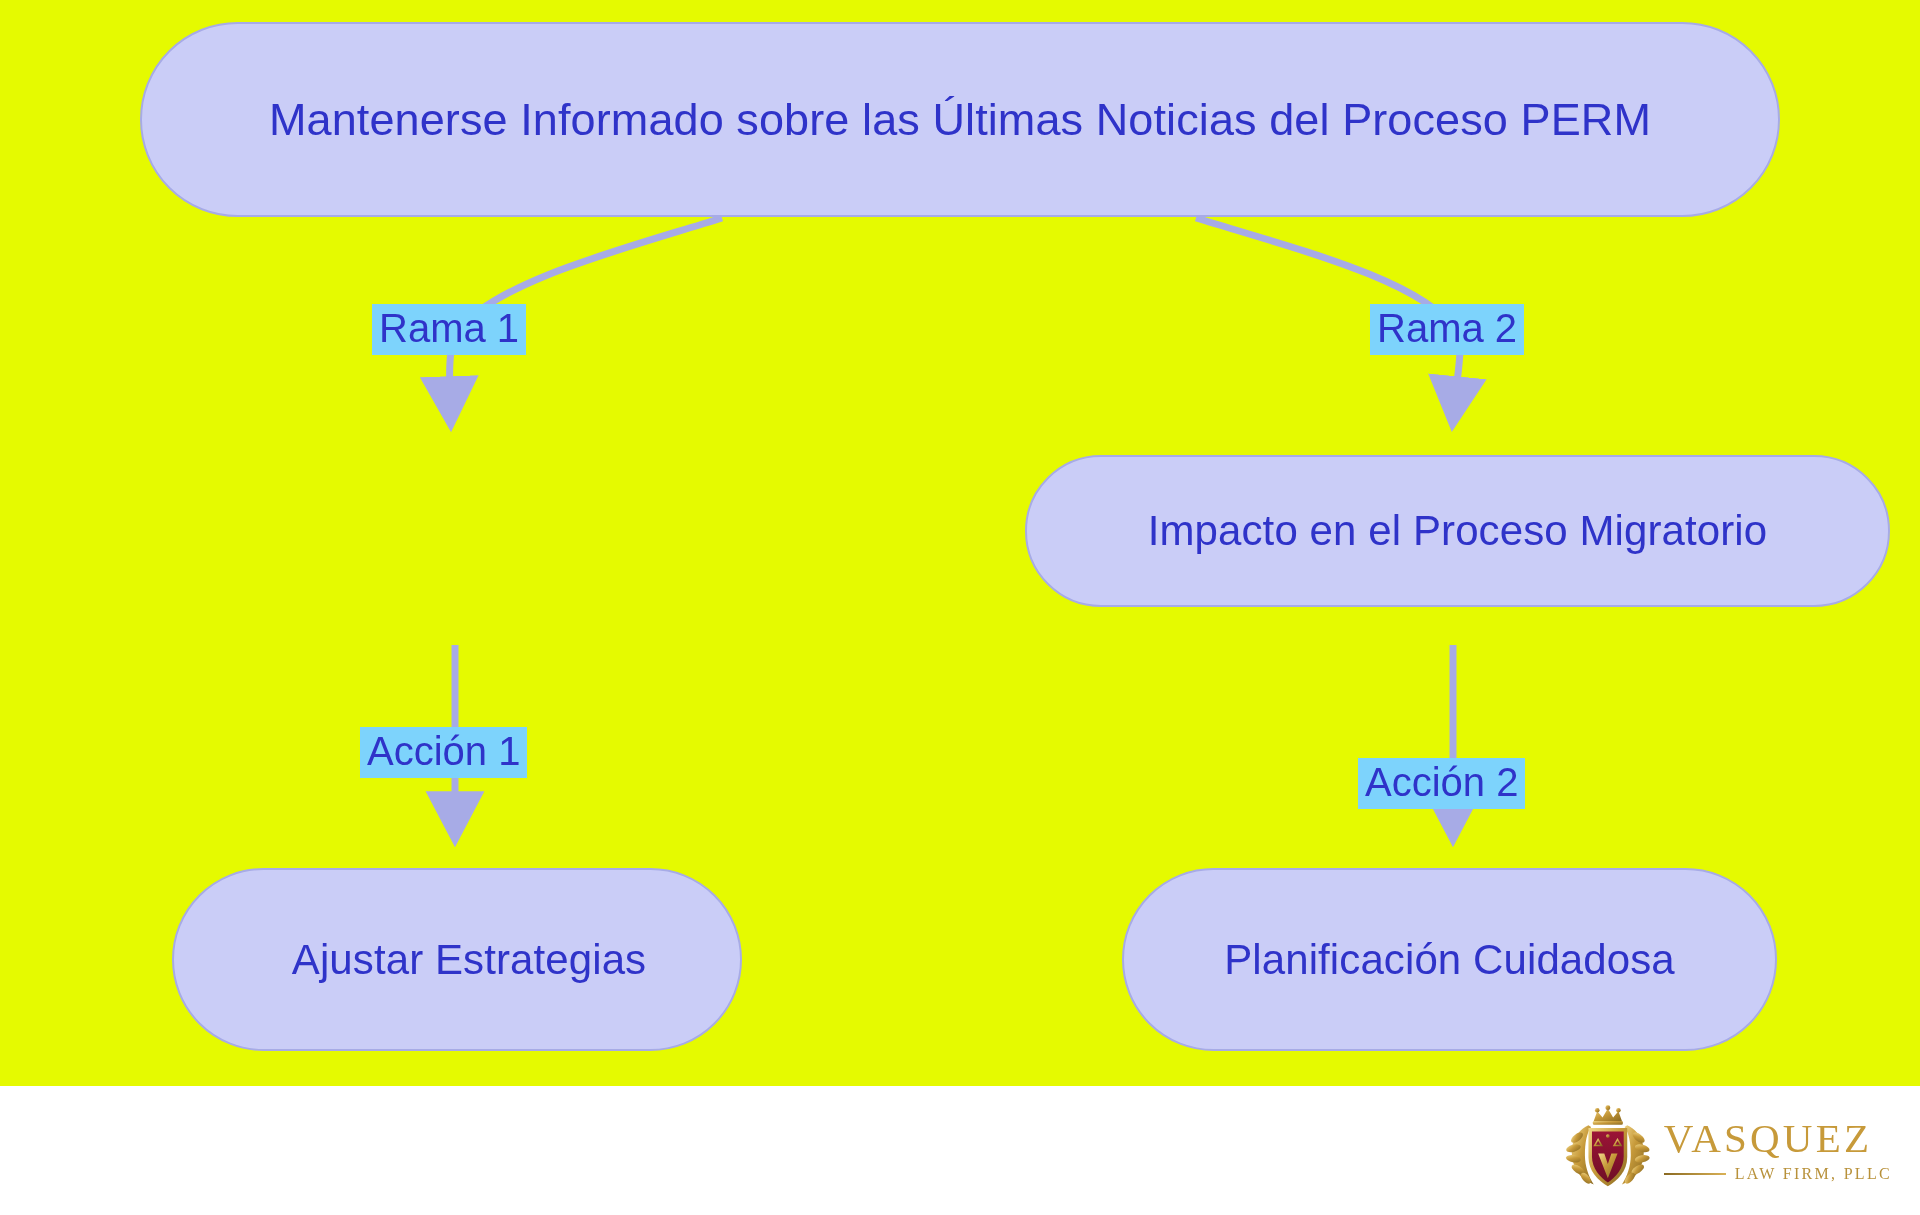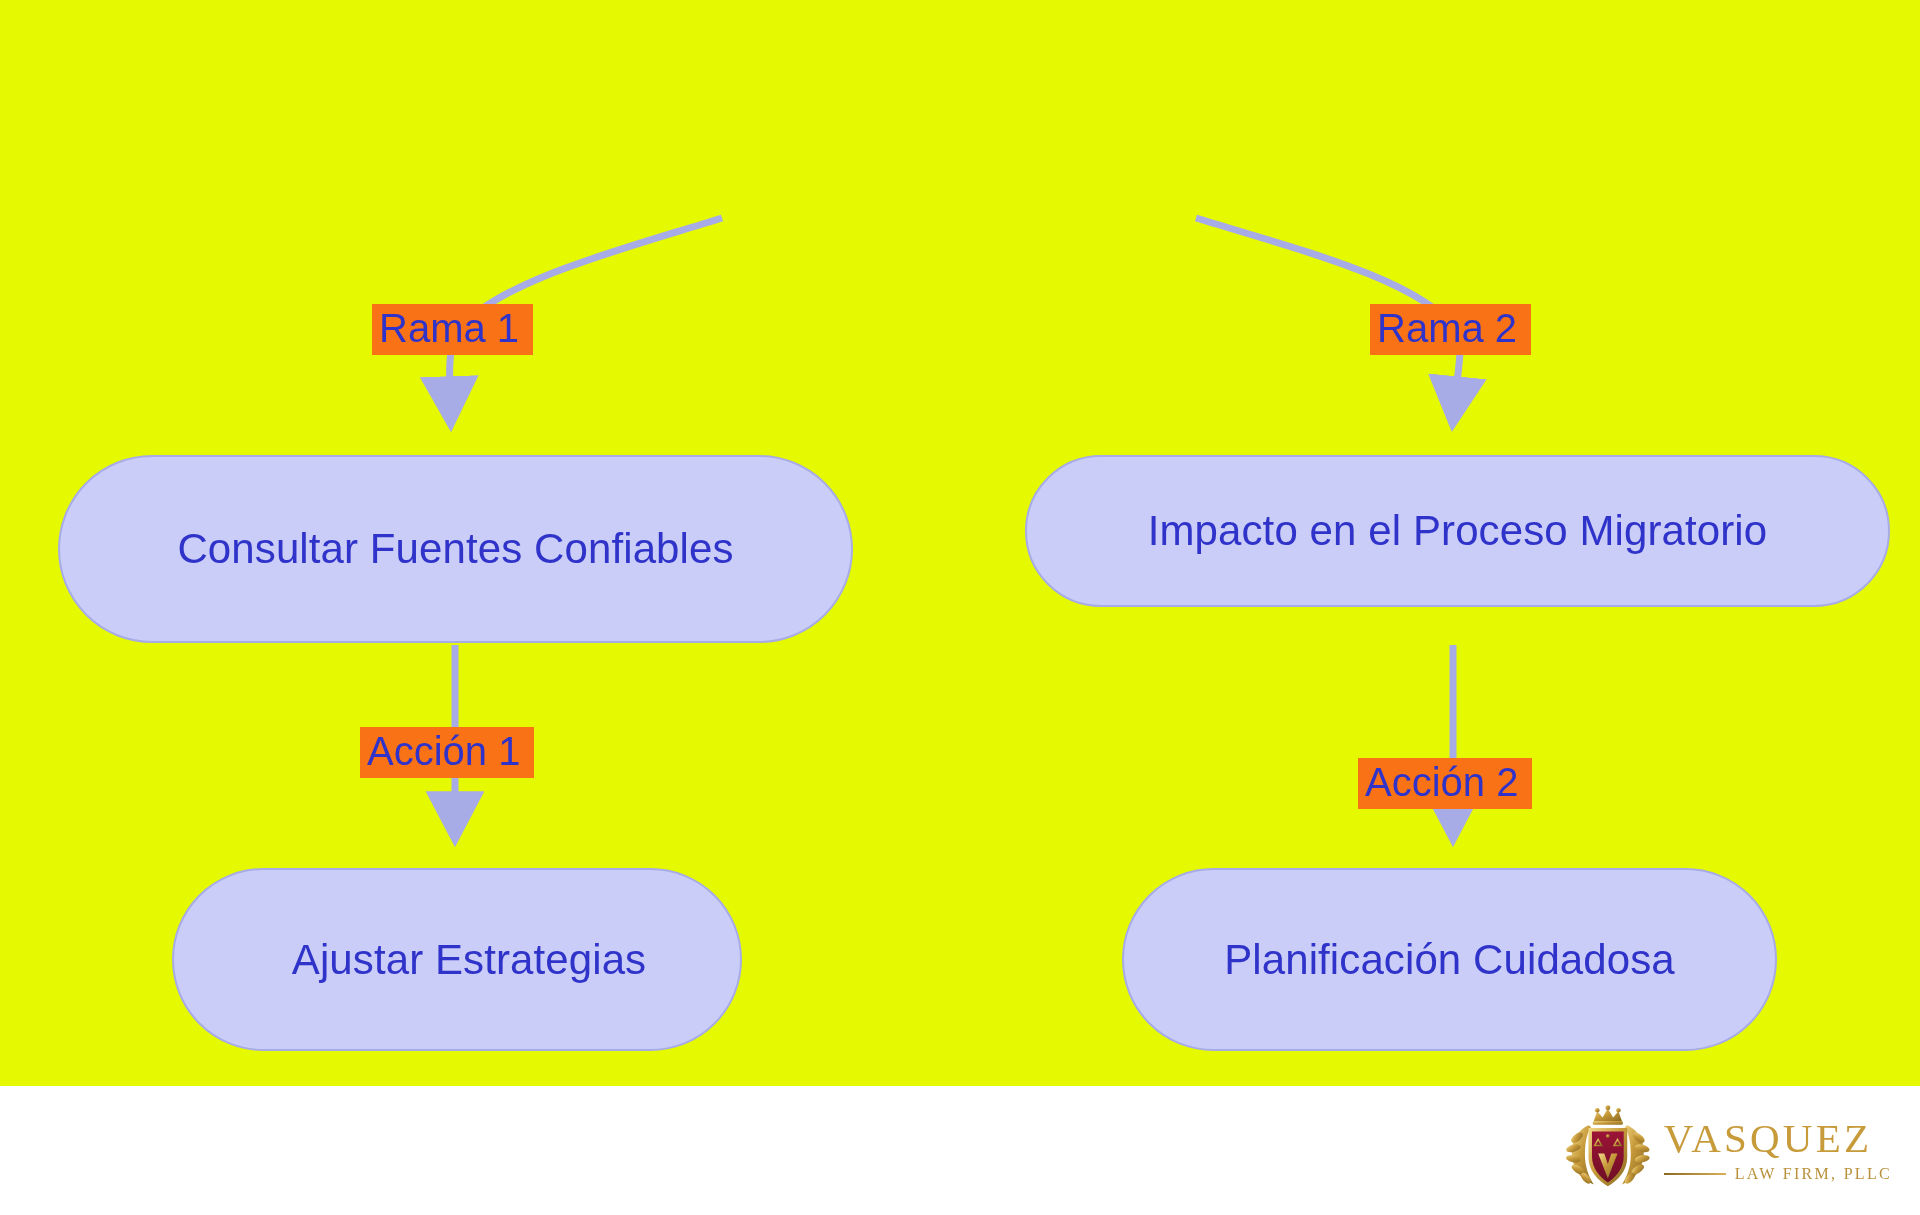--- a/index.html
+++ b/index.html
@@ -65,25 +65,25 @@
 
   #node-ajustar   { left: 172px; top: 868px; width: 570px;  height: 183px; }
   #node-ajustar .node-label { font-size: 42px; margin-left: 24px; }
 
   #node-planif    { left: 1122px; top: 868px; width: 655px; height: 183px; }
   #node-planif .node-label { font-size: 42px; }
 
   
   .edge-label {
     position: absolute;
-    background: #f97316;
+    background: #7dd3fc;
     color: #2f33c9;
     font-size: 40px;
     line-height: 1.12;
-    padding: 2px 14px 4px 7px;
+    padding: 2px 7px 4px 7px;
     white-space: nowrap;
   }
   #label-rama1  { left: 372px;  top: 304px; }
   #label-rama2  { left: 1370px; top: 304px; }
   #label-accion1{ left: 360px;  top: 727px; }
   #label-accion2{ left: 1358px; top: 758px; }
 
   
   #footer {
     position: absolute;
@@ -156,24 +156,24 @@
 
       <path d="M 722 218 C 620 250, 500 280, 458 330 C 449 341, 449 370, 450 400" fill="none" stroke="#a7abe6" stroke-width="7" marker-end="url(#arrowhead)"></path>
 
       <path d="M 1196 218 C 1300 250, 1420 280, 1456 330 C 1464 341, 1458 370, 1455 400" fill="none" stroke="#a7abe6" stroke-width="7" marker-end="url(#arrowhead)"></path>
 
       <path d="M 455 645 L 455 815" fill="none" stroke="#a7abe6" stroke-width="7" marker-end="url(#arrowhead)"></path>
 
       <path d="M 1453 645 L 1453 815" fill="none" stroke="#a7abe6" stroke-width="7" marker-end="url(#arrowhead)"></path>
     </svg>
 
-
-    <div class="node" id="node-fuentes">
-      <span class="node-label">Consultar Fuentes Confiables</span>
-    </div>
+    <div class="node" id="node-root">
+      <span class="node-label">Mantenerse Informado sobre las Últimas Noticias del Proceso PERM</span>
+    </div>
+
 
     <div class="node" id="node-impacto">
       <span class="node-label">Impacto en el Proceso Migratorio</span>
     </div>
 
     <div class="node" id="node-ajustar">
       <span class="node-label">Ajustar Estrategias</span>
     </div>
 
     <div class="node" id="node-planif">

